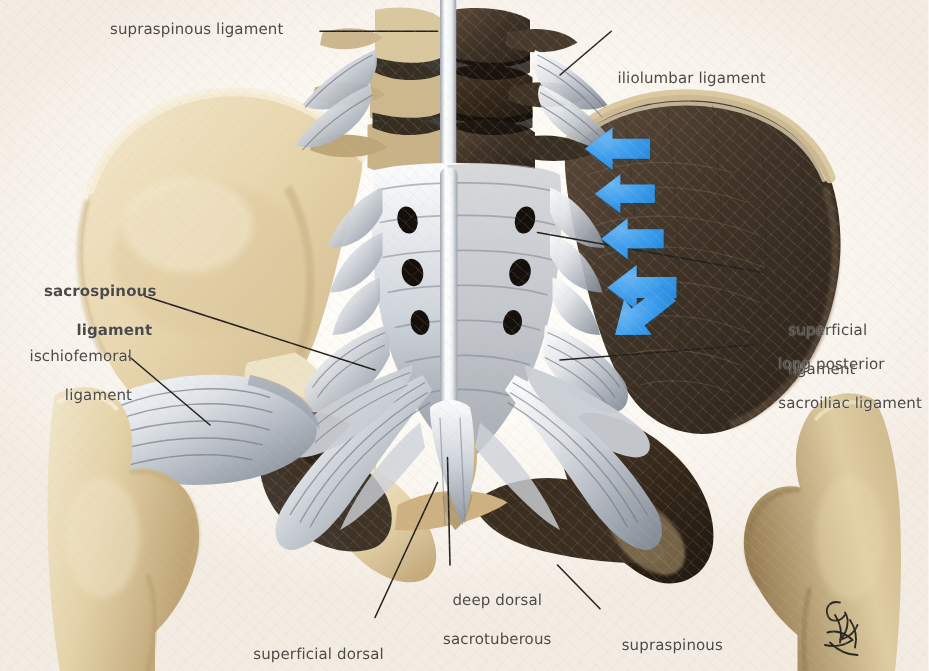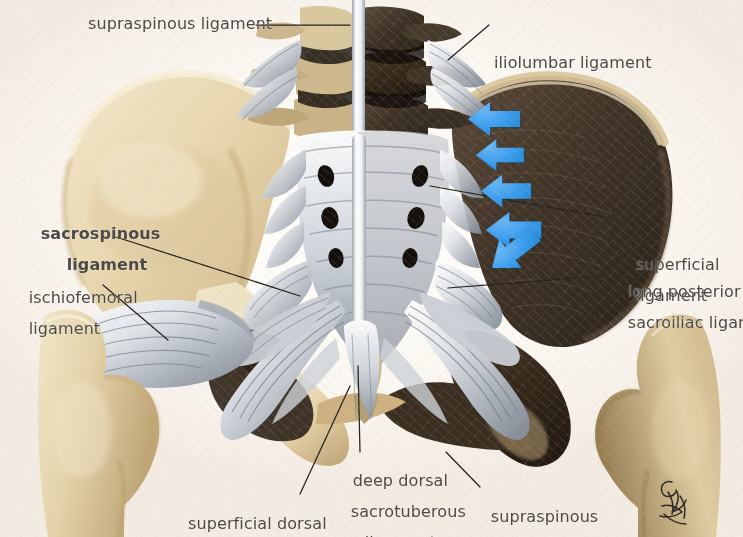--- a/index.html
+++ b/index.html
@@ -20,21 +20,21 @@
     position: absolute; inset: 0;
     background:
       repeating-linear-gradient(42deg, rgba(214,198,180,.11) 0px, rgba(214,198,180,.11) 1px, rgba(255,255,255,0) 1px, rgba(255,255,255,0) 7px),
       repeating-linear-gradient(-47deg, rgba(205,188,170,.07) 0px, rgba(205,188,170,.07) 1px, rgba(255,255,255,0) 1px, rgba(255,255,255,0) 11px);
     pointer-events: none;
   }
   #art { position: absolute; left:0; top:0; }
   .lbl {
     position: absolute;
     color: #4c4a47;
-    font-size: 16px;
+    font-size: 12px;
     line-height: 15.5px;
     letter-spacing: .1px;
     white-space: pre;
     text-shadow: 0 0 1px rgba(253,250,244,.9);
   }
   .lbl.c { text-align: center; }
   #signature {
     position: absolute;
     left: 655px; top: 478px;
     width: 40px; height: 48px;
@@ -428,21 +428,21 @@
   <div id="paper-grain"></div>
 
   <div class="lbl" style="left:88px;  top:16px;">supraspinous ligament</div>
   <div class="lbl" style="left:494px; top:19px;margin-top:36px;">iliolumbar ligament</div>
 
   <div class="lbl" style="left:18px;  top:210px;font-weight:bold;">
     <span>sacrospinous</span><br>
     <span style="display:inline-block;padding-left:26px">ligament</span>
   </div>
 
-  <div class="lbl" style="left:8px;   top:274px;">
+  <div class="lbl" style="left:8px;   top:262px;text-align:right;">
     <span>ischiofemoral</span><br>
     <span>ligament</span>
   </div>
 
   <div class="lbl" style="left:615px; top:210px;">
     <br>
     <span>superficial</span><br>
     <span>ligament</span>
   </div>
 

